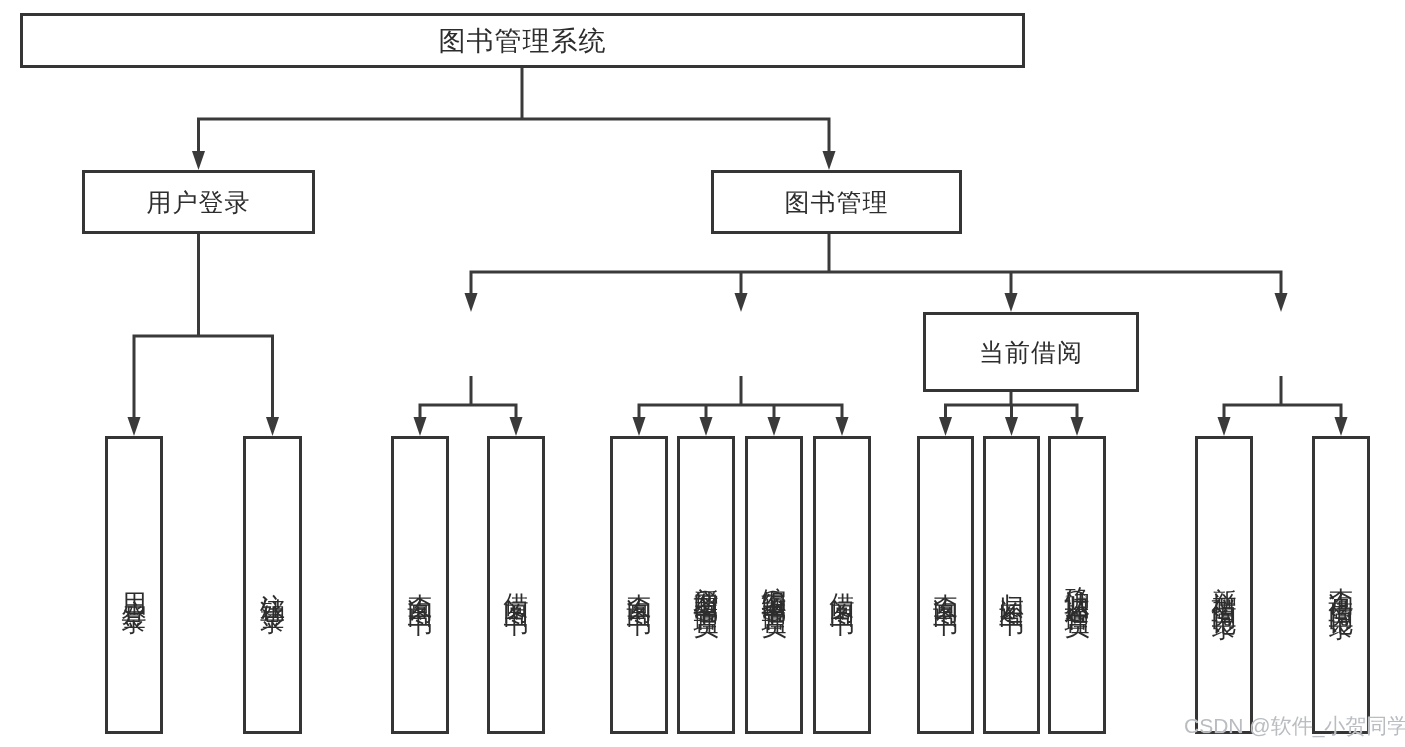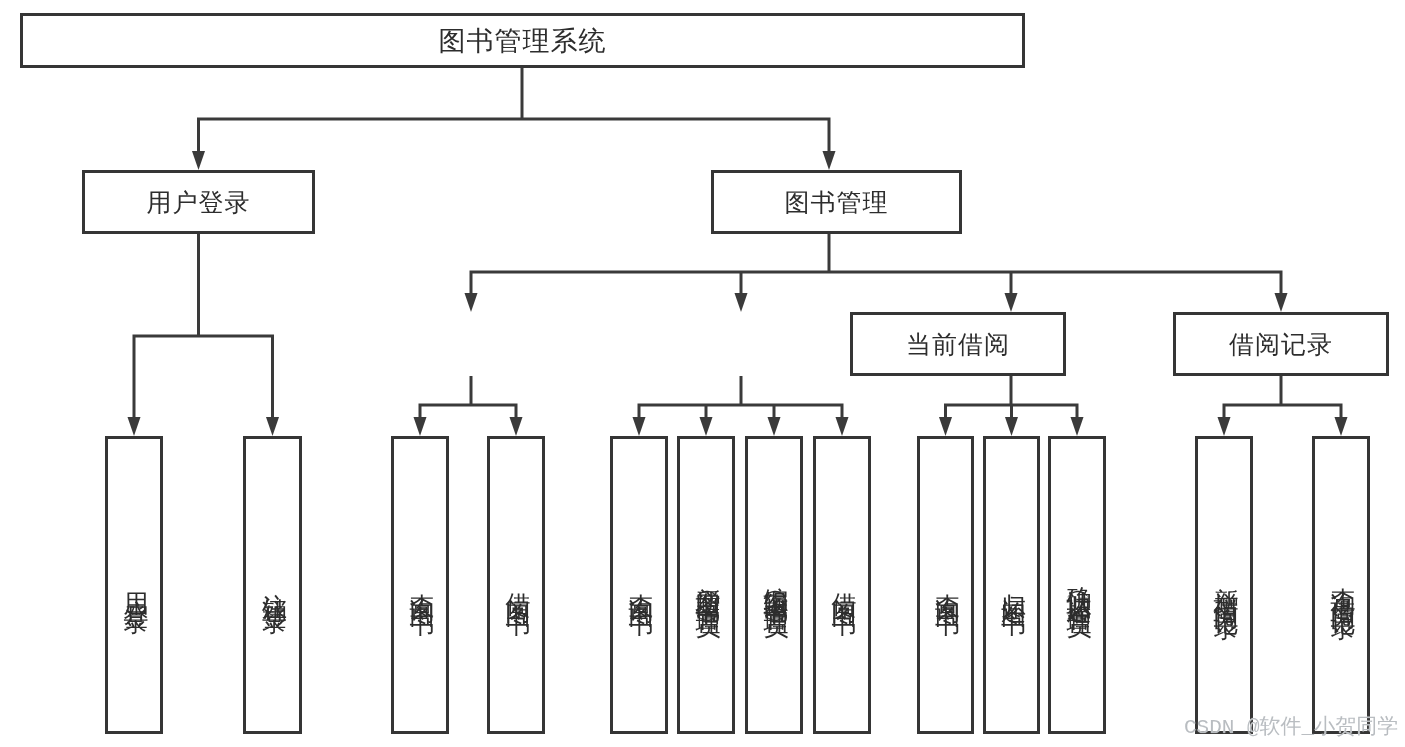--- a/index.html
+++ b/index.html
@@ -2,21 +2,21 @@
 <html><head>
 <meta charset="utf-8">
 <style>
   html, body { margin: 0; padding: 0; background: #ffffff; }
   .canvas {
     position: relative;
     width: 1405px;
     height: 747px;
     background: #ffffff;
     overflow: hidden;
-    font-family: Liberation Mono, monospace;
+    font-family: Liberation Sans, sans-serif;
   }
   svg.connectors {
     position: absolute;
     left: 0; top: 0;
     width: 1405px; height: 747px;
   }
   .hbox {
     position: absolute;
     box-sizing: border-box;
     border: 3px solid #353535;
@@ -125,25 +125,22 @@
     <span class="hlabel root-label">图书管理系统</span>
   </div>
 
   <div class="hbox" style="left:82px;top:170px;width:233px;height:64px">
     <span class="hlabel">用户登录</span>
   </div>
   <div class="hbox" style="left:711px;top:170px;width:251px;height:64px">
     <span class="hlabel">图书管理</span>
   </div>
 
-  <div class="hbox" style="left:850px;top:312px;width:216px;height:64px">
+  <div class="hbox" style="left:923px;top:312px;width:216px;height:80px">
     <span class="hlabel">当前借阅</span>
-  </div>
-  <div class="hbox" style="left:1173px;top:312px;width:216px;height:64px">
-    <span class="hlabel">借阅记录</span>
   </div>
 
   <div class="vbox" style="left:105px;top:436px;width:58px;height:298px">
     <span class="vlabel">用户登录</span>
   </div>
   <div class="vbox" style="left:243px;top:436px;width:59px;height:298px">
     <span class="vlabel">注销登录</span>
   </div>
 
   <div class="vbox" style="left:391px;top:436px;width:58px;height:298px">

